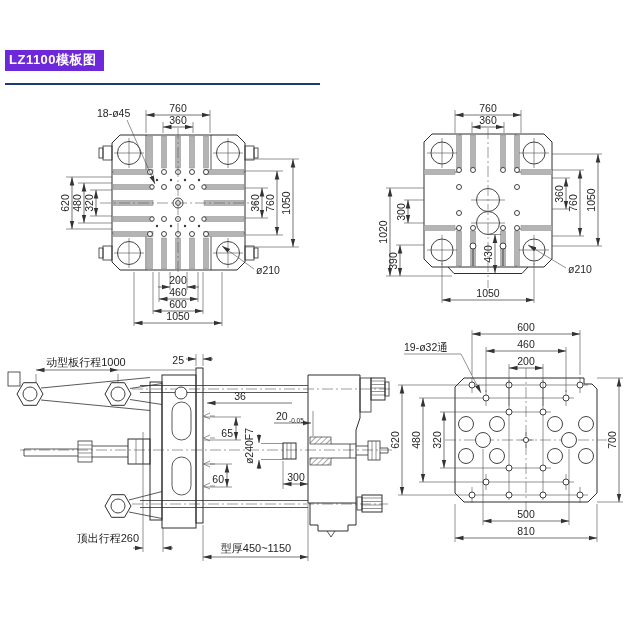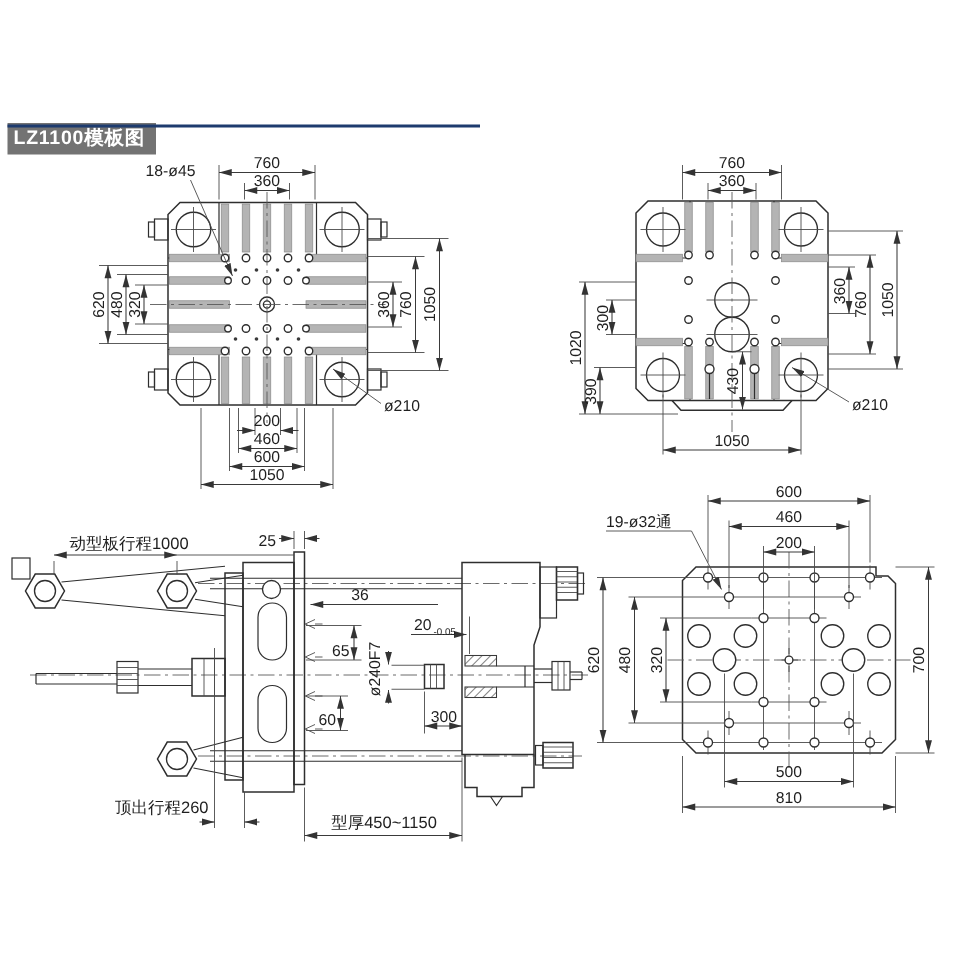--- a/index.html
+++ b/index.html
@@ -1,18 +1,18 @@
 <!DOCTYPE html>
 <html><head>
 <meta charset="utf-8">
 <style>
   html,body { margin:0; padding:0; background:#ffffff; }
   .page { position:relative; width:640px; height:640px; background:#fff; overflow:hidden;
           font-family:"Liberation Sans", sans-serif; }
-  .title-box { position:absolute; left:5px; top:82px; background:#737373; color:#fff;
+  .title-box { position:absolute; left:5px; top:50px; background:#6d28d9; color:#fff;
                font-size:13px; font-weight:bold; padding:1px 7px 2px 4px; letter-spacing:0.5px; }
   .title-rule { position:absolute; left:5px; top:83px; width:315px; height:2px; background:#1d3b6e; }
   svg { position:absolute; left:0; top:0; }
   .o   { fill:none; stroke:#2e2e2e; stroke-width:1; }
   .o2  { fill:none; stroke:#2e2e2e; stroke-width:0.8; }
   .t   { fill:none; stroke:#4a4a4a; stroke-width:0.6; }
   .d   { fill:none; stroke:#3a3a3a; stroke-width:0.7; }
   .c   { fill:none; stroke:#5a5a5a; stroke-width:0.6; stroke-dasharray:11 3 2 3; }
   .band{ fill:#b4b4b4; stroke:#8c8c8c; stroke-width:0.5; }
   .hole{ fill:#fff; stroke:#2e2e2e; stroke-width:0.9; }

